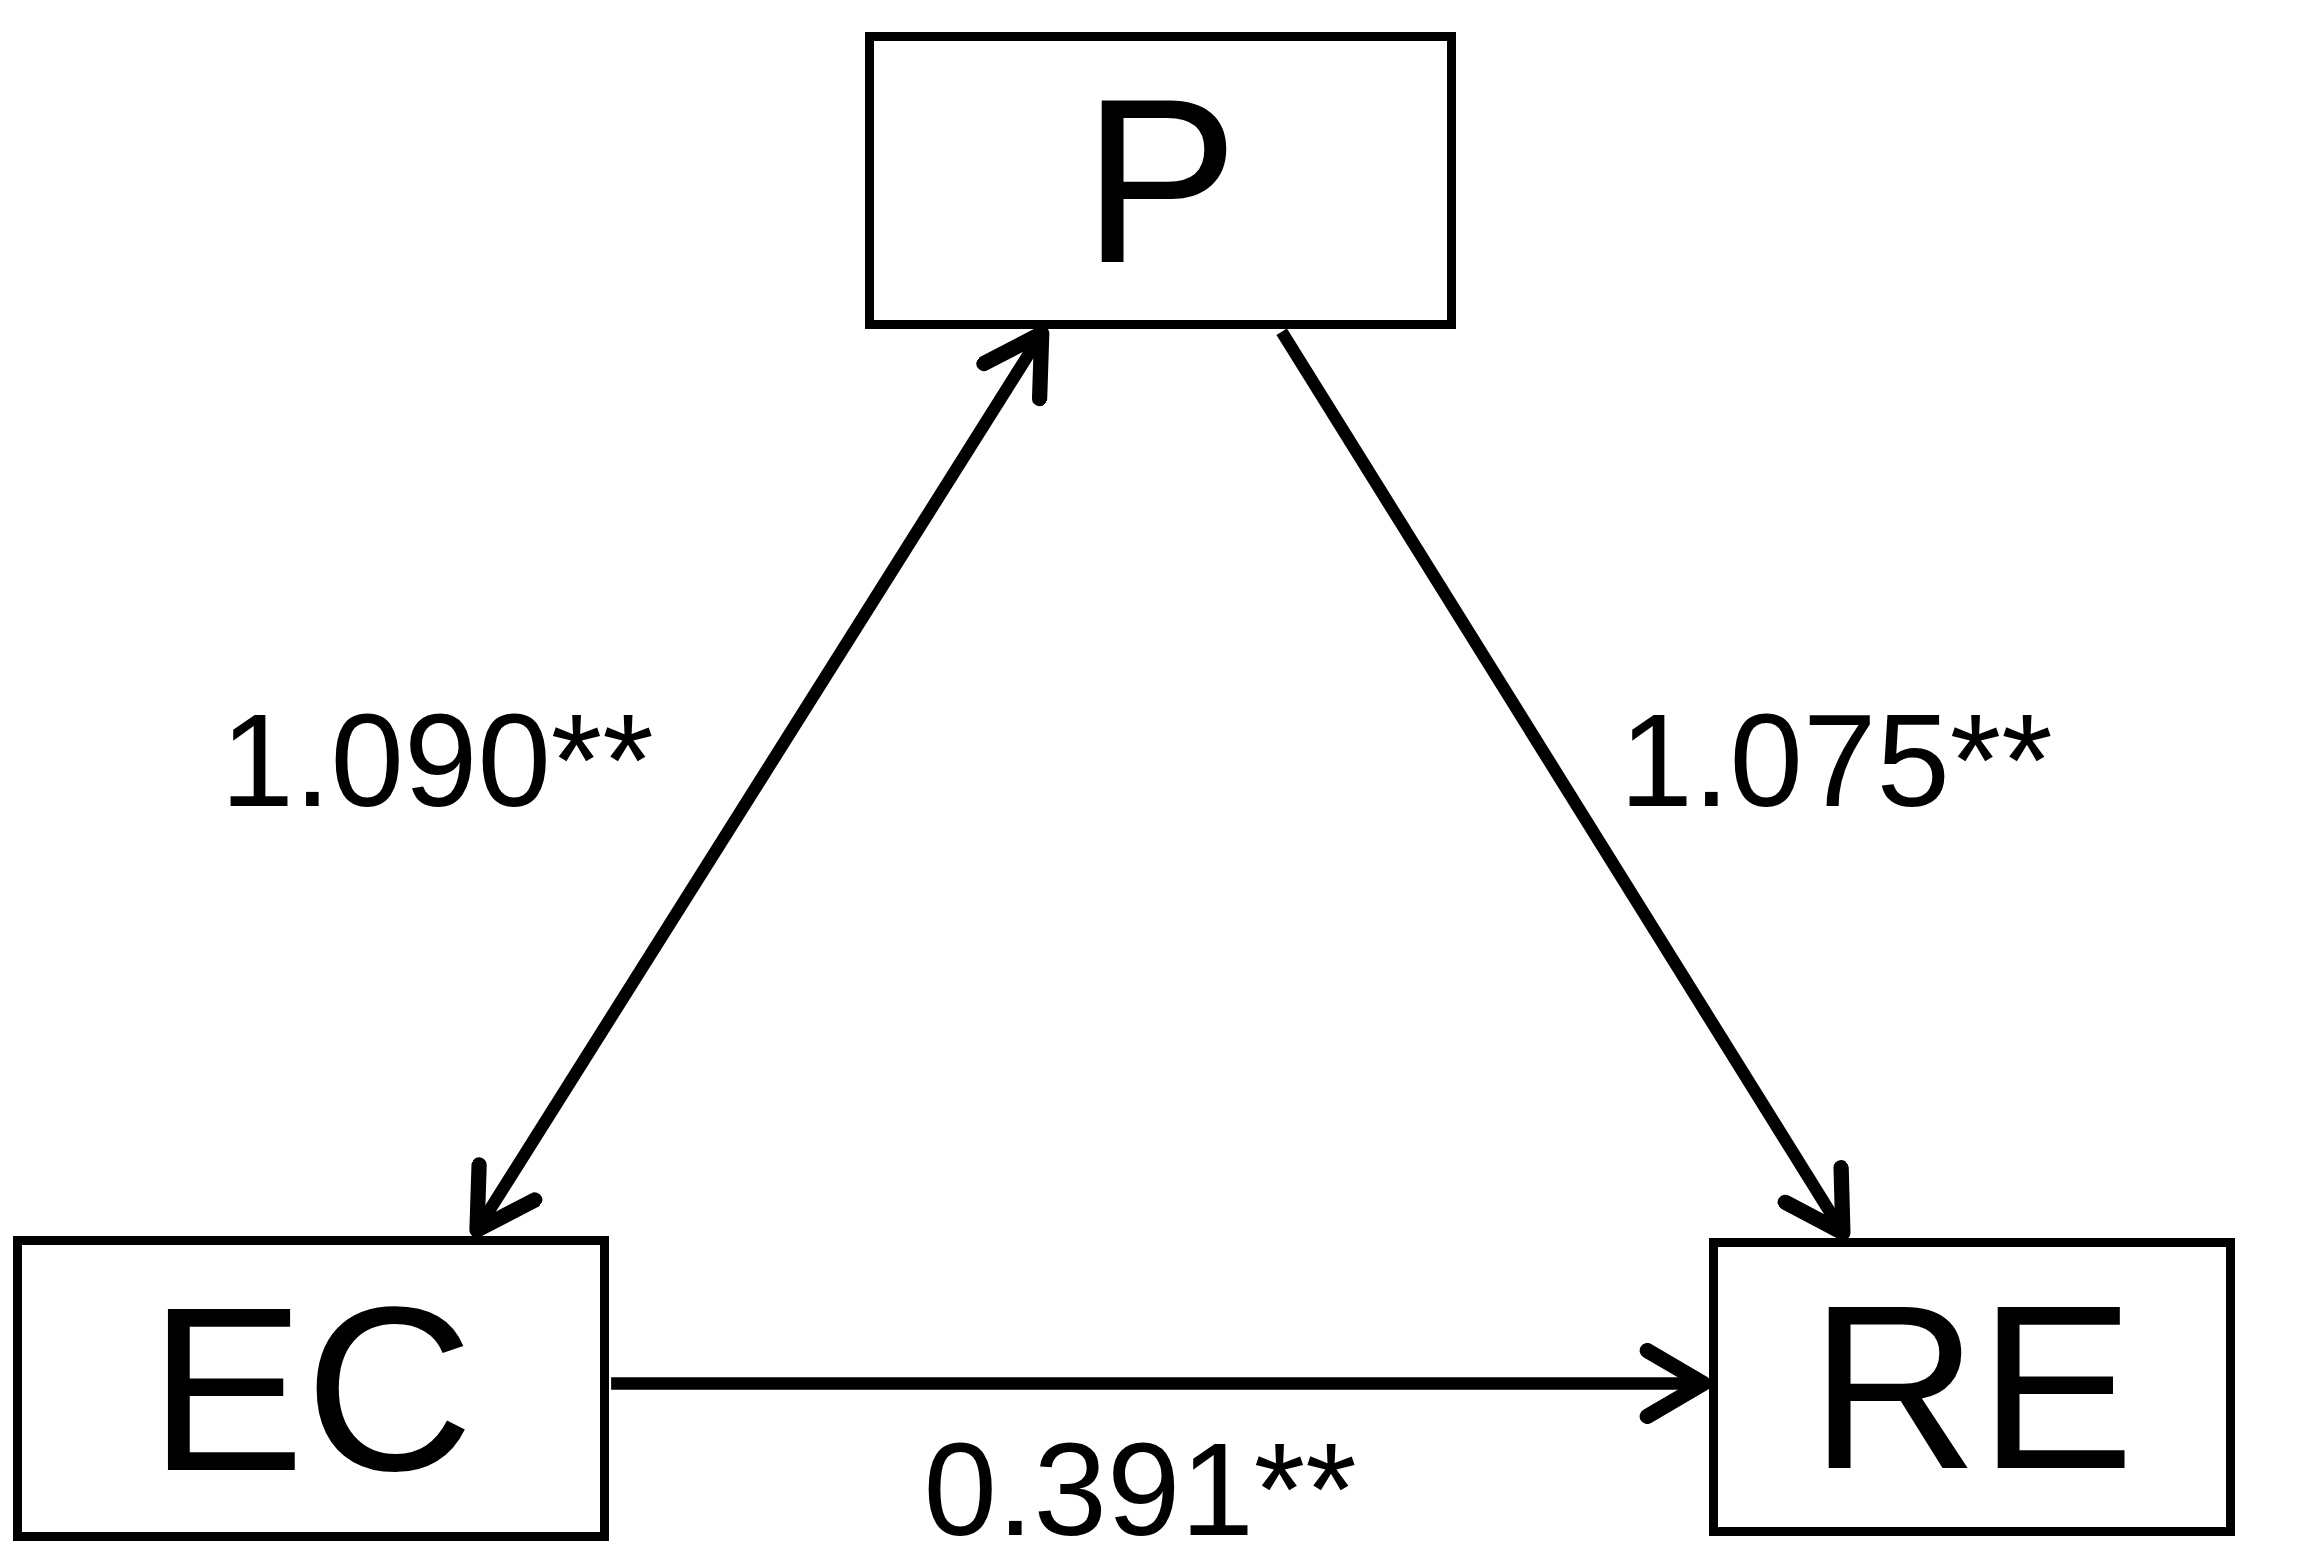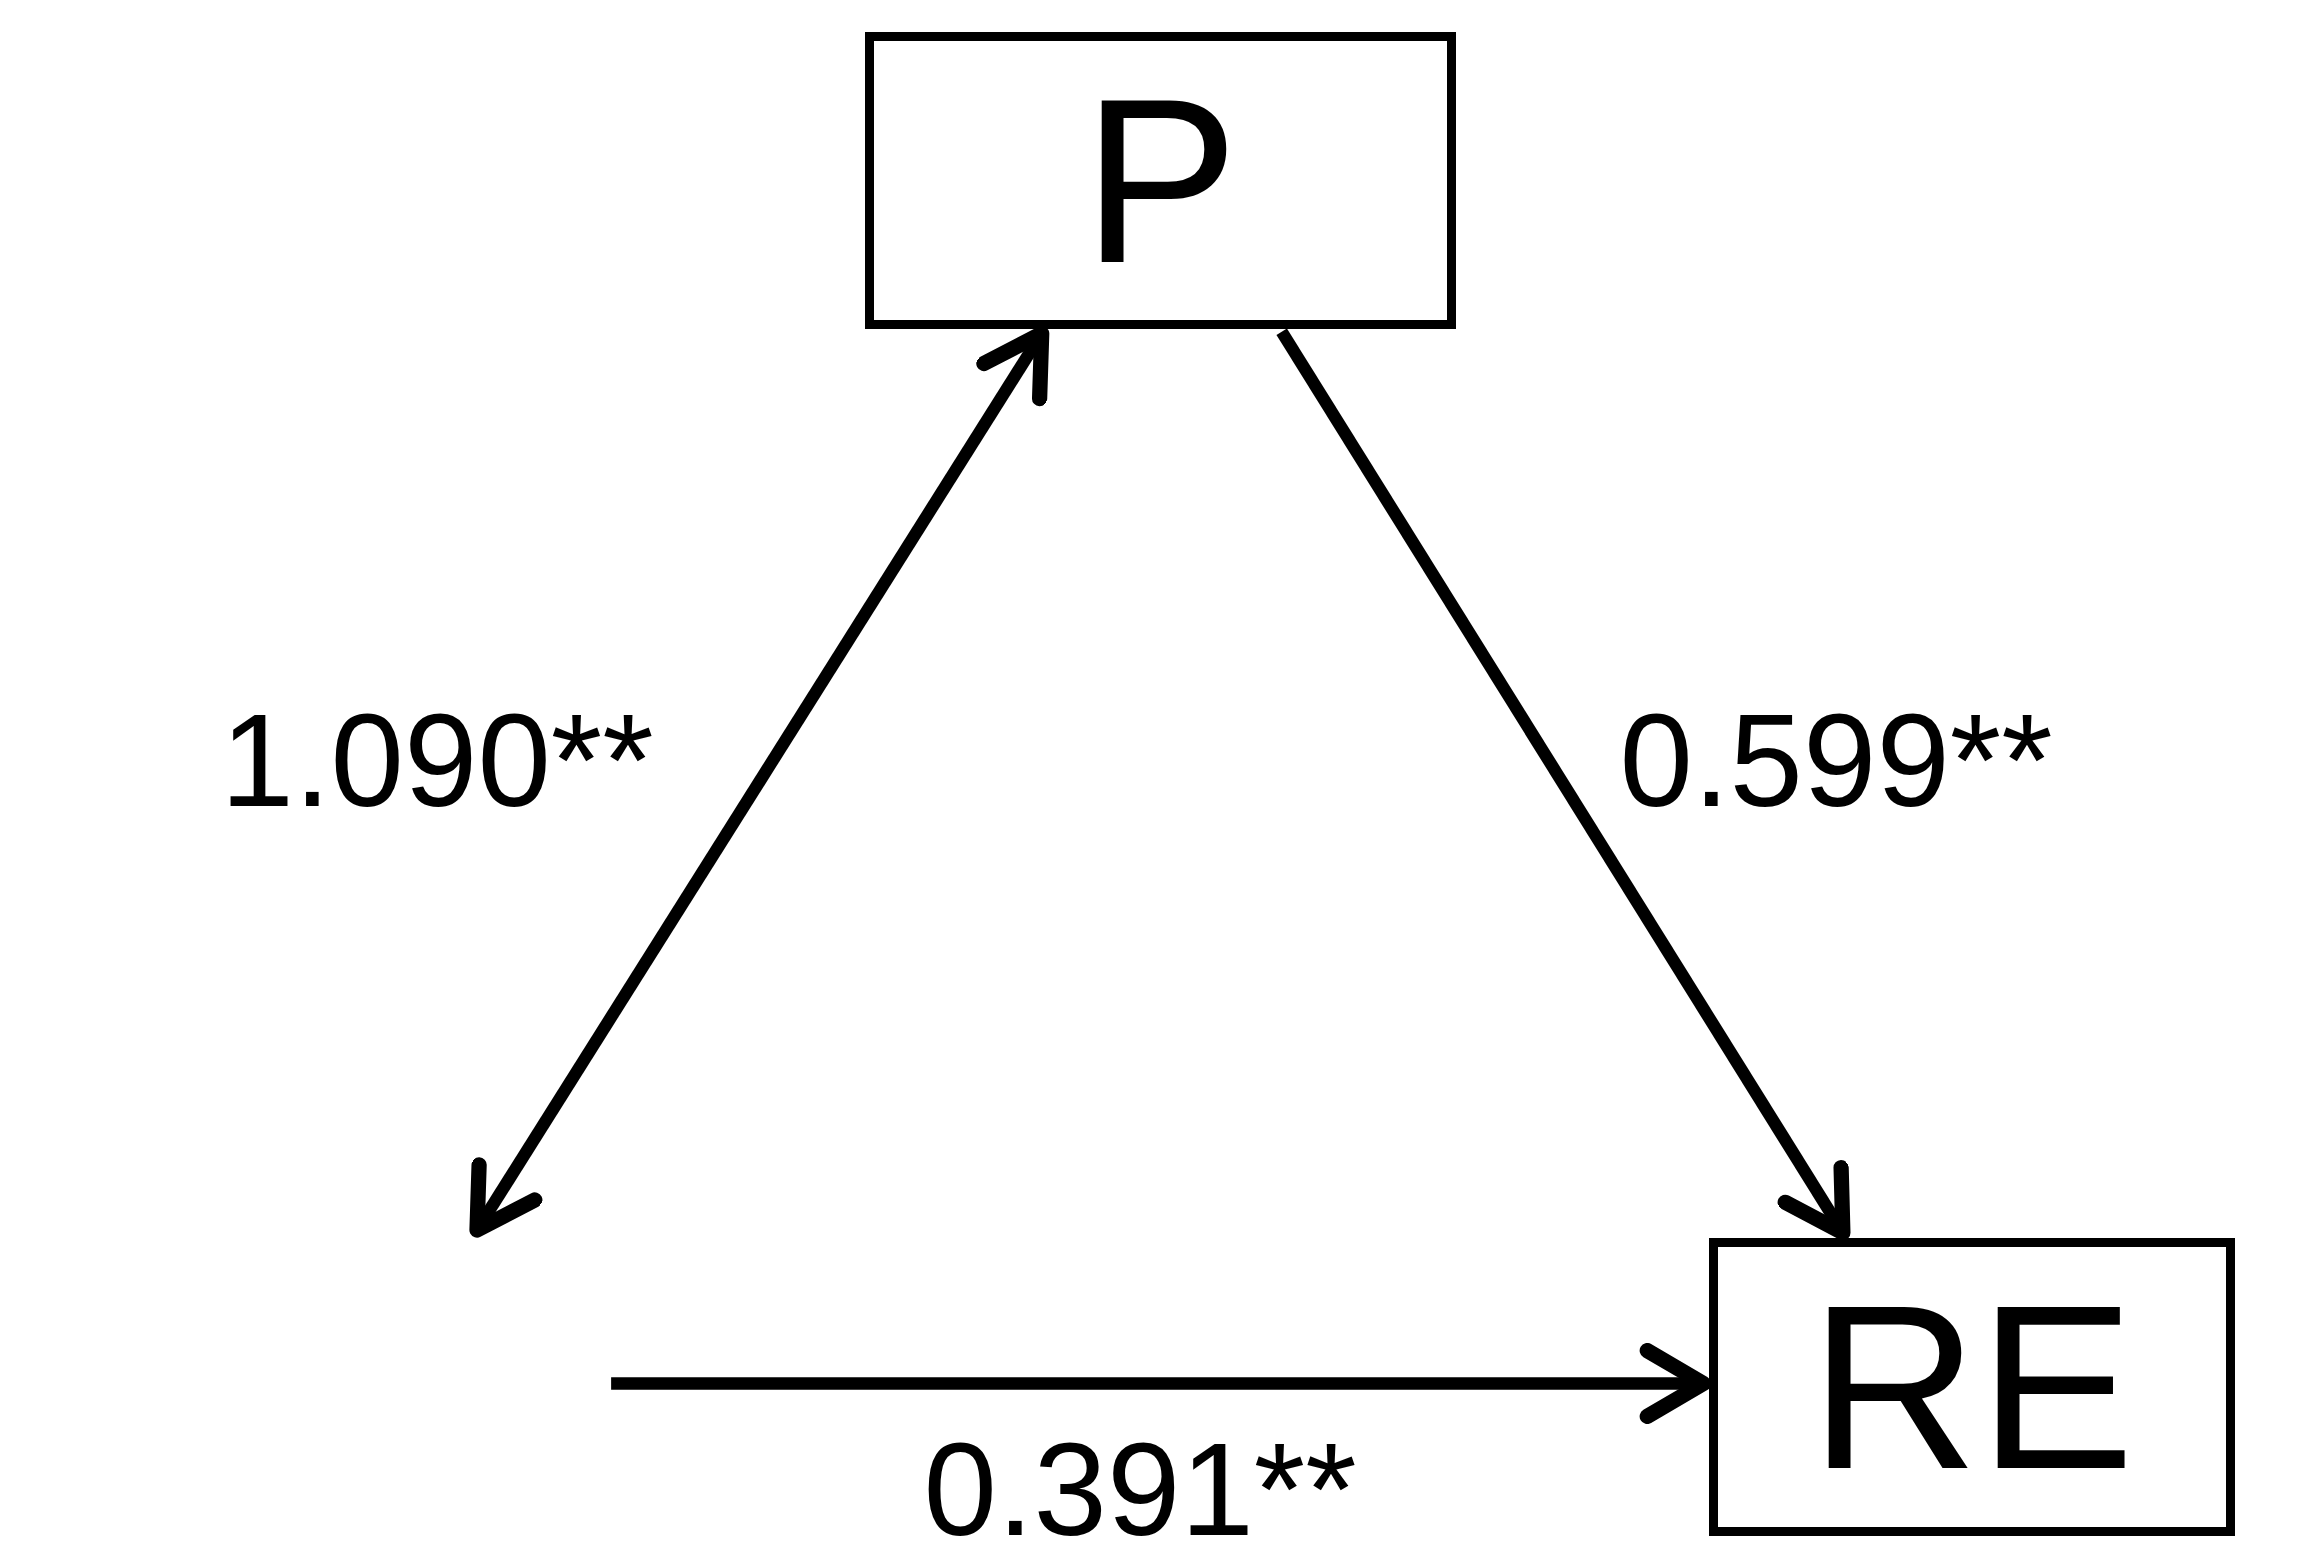--- a/index.html
+++ b/index.html
@@ -64,25 +64,28 @@
 
     <line x1="1452" y1="376" x2="2088" y2="1397" stroke="#000000" stroke-width="14" marker-end="url(#head)"></line>
 
     <line x1="692" y1="1568" x2="1930" y2="1568" stroke="#000000" stroke-width="14" marker-end="url(#head)"></line>
   </svg>
 
   <div class="node node-p">
     <span>P</span>
   </div>
 
+  <div class="node node-ec">
+    <span>EC</span>
+  </div>
 
   <div class="node node-re">
     <span>RE</span>
   </div>
 
   <div class="edge-label label-ec-p">1.090**</div>
 
-  <div class="edge-label label-p-re">0.599**</div>
+  <div class="edge-label label-p-re">1.075**</div>
 
   <div class="edge-label label-ec-re">0.391**</div>
 
 </div>
 
 
 </body></html>

